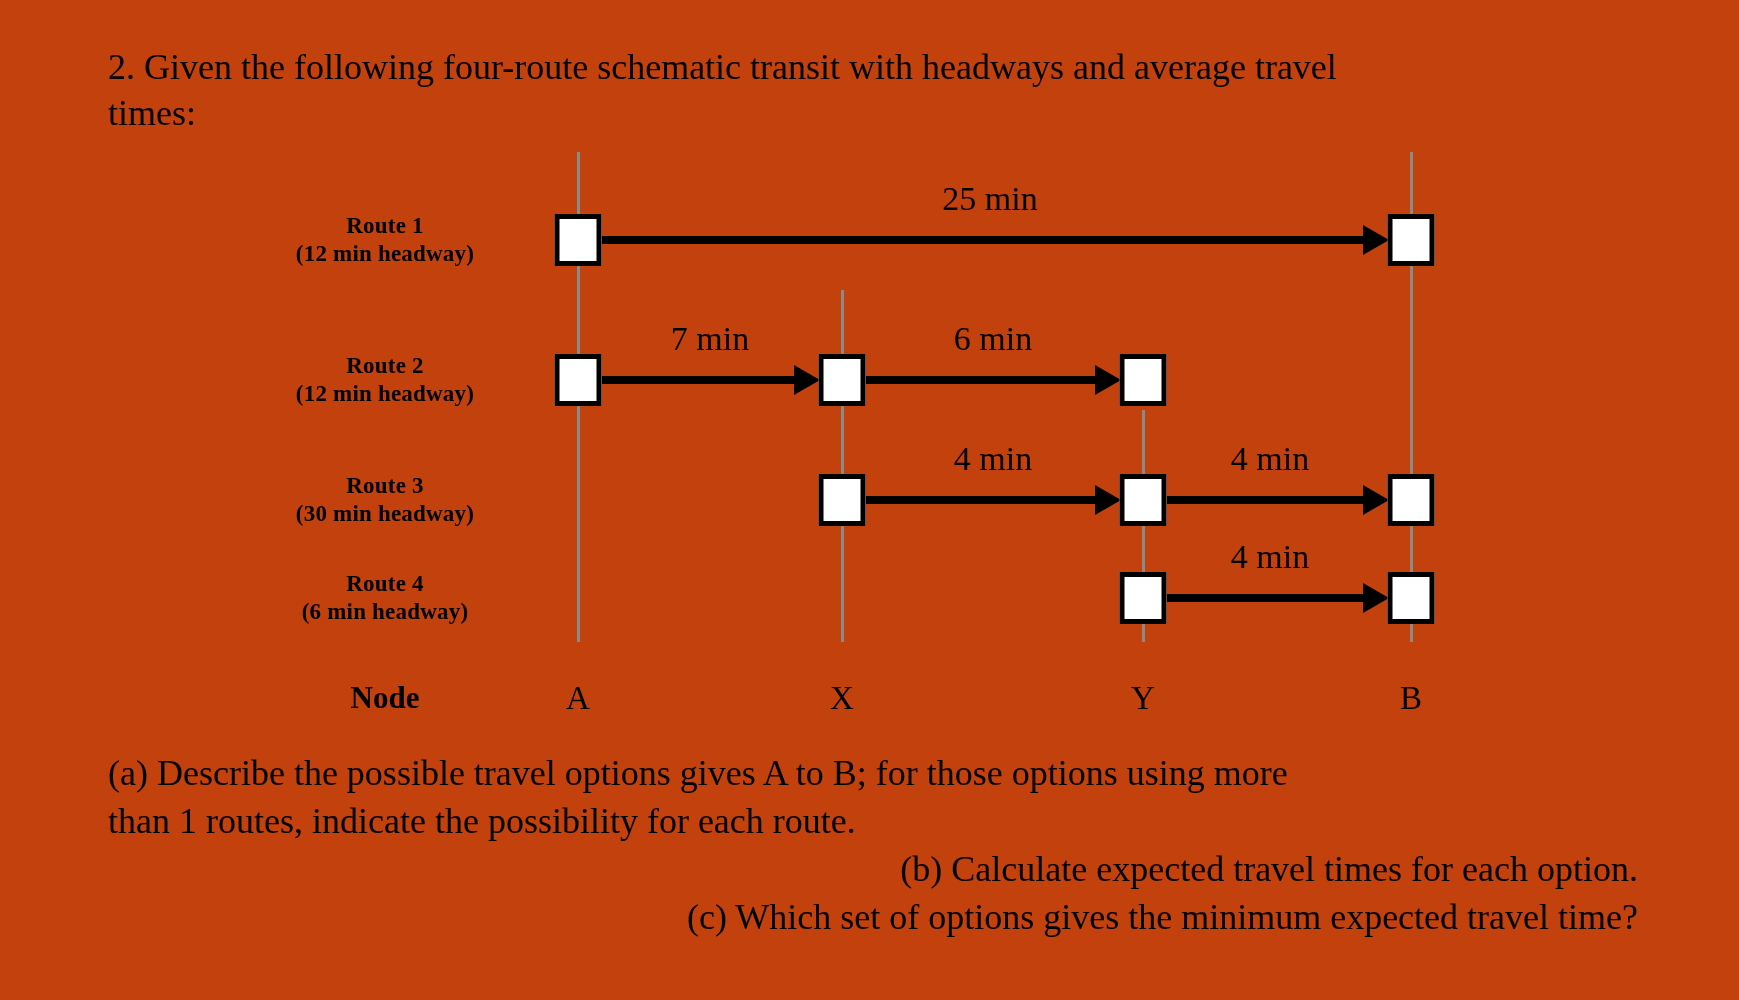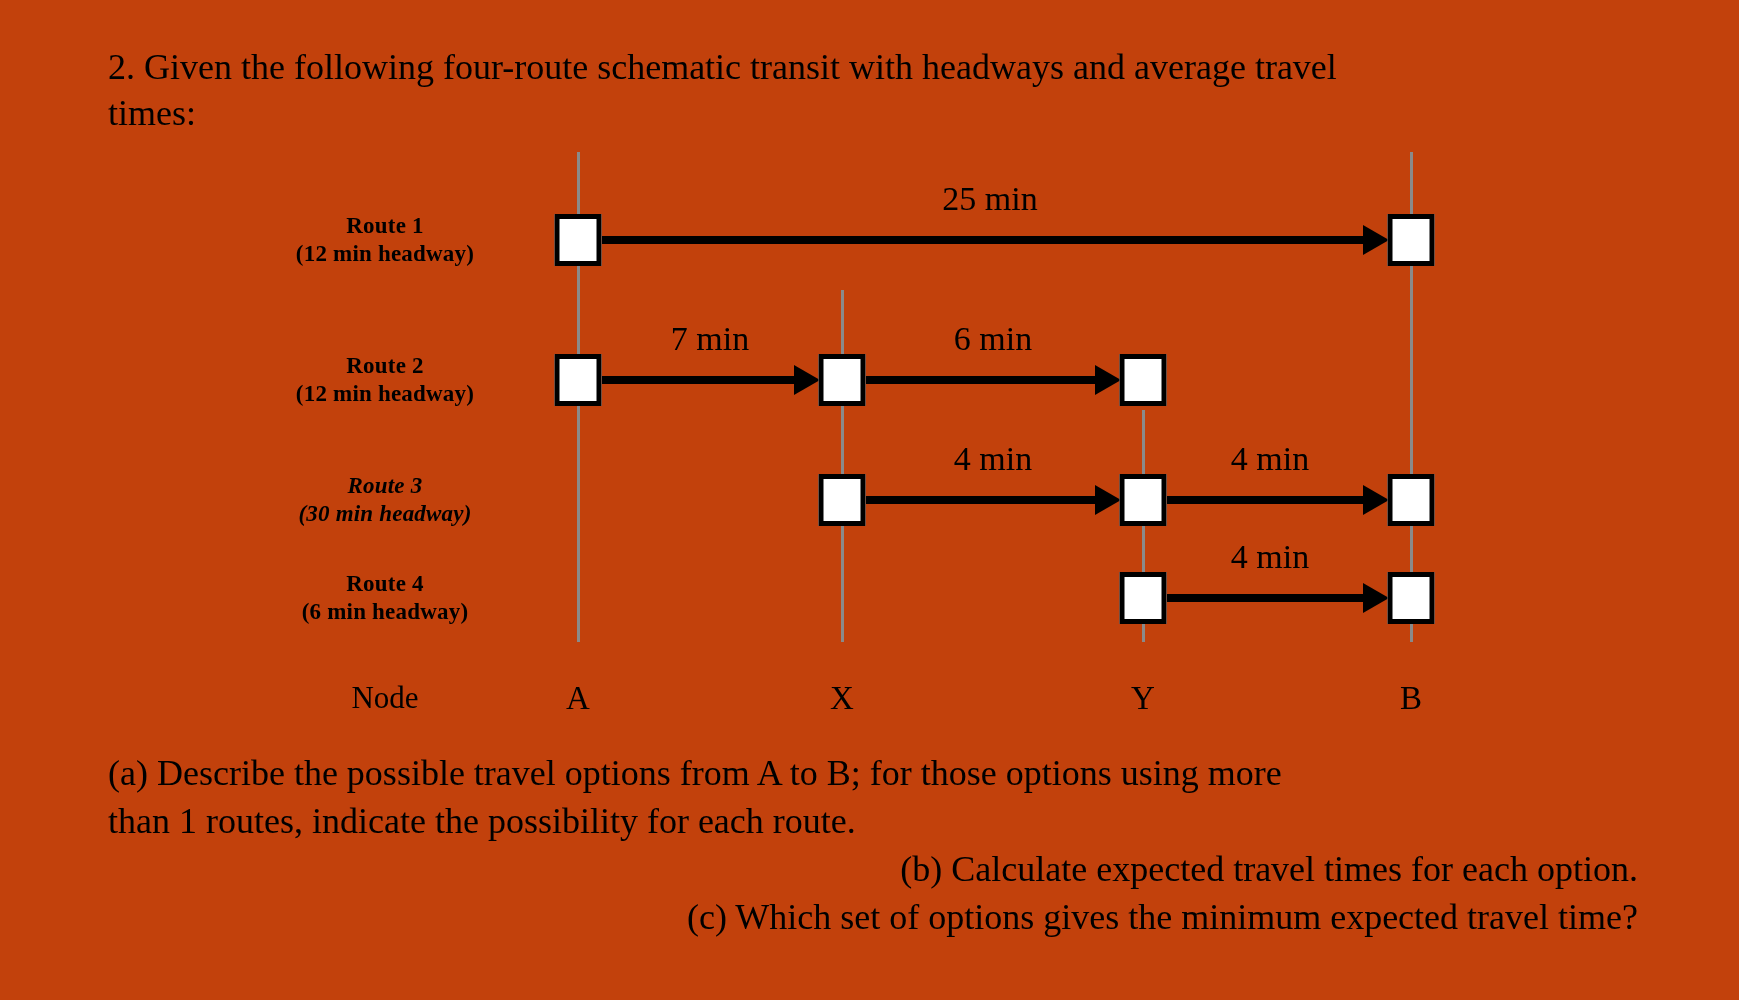--- a/index.html
+++ b/index.html
@@ -119,21 +119,21 @@
   .node-name {
     position: absolute;
     font-size: 33px;
     white-space: nowrap;
     transform: translateX(-50%);
     text-align: center;
   }
   .node-row-label {
     position: absolute;
     font-size: 31px;
-    font-weight: normal;
+    font-weight: bold;
     white-space: nowrap;
     transform: translateX(-50%);
     text-align: center;
   }
 </style>
 </head>
 <body>
 
 <div class="page">
 
@@ -162,21 +162,21 @@
       </div>
       <div class="seg" style="left: 602px; width: 194px; top: 240px;"></div>
       <div class="arrowhead" style="left: 794px; top: 240px;"></div>
       <div class="seg-label" style="left: 710px; top: 218px;">7 min</div>
       <div class="seg" style="left: 866px; width: 231px; top: 240px;"></div>
       <div class="arrowhead" style="left: 1095px; top: 240px;"></div>
       <div class="seg-label" style="left: 993px; top: 218px;">6 min</div>
       <div class="node-box" style="left: 578px; top: 240px;"></div>
       <div class="node-box" style="left: 842px; top: 240px;"></div>
       <div class="node-box" style="left: 1143px; top: 240px;"></div>
-      <div class="route-label" style="left: 240px; width: 290px; top: 360px; font-style: italic;">
+      <div class="route-label" style="left: 240px; width: 290px; top: 360px;">
         <span class="ln">Route 3</span>
         <span class="ln">(30 min headway)</span>
       </div>
       <div class="seg" style="left: 866px; width: 231px; top: 360px;"></div>
       <div class="arrowhead" style="left: 1095px; top: 360px;"></div>
       <div class="seg-label" style="left: 993px; top: 338px;">4 min</div>
       <div class="seg" style="left: 1167px; width: 198px; top: 360px;"></div>
       <div class="arrowhead" style="left: 1363px; top: 360px;"></div>
       <div class="seg-label" style="left: 1270px; top: 338px;">4 min</div>
       <div class="node-box" style="left: 842px; top: 360px;"></div>
@@ -193,20 +193,20 @@
       <div class="node-box" style="left: 1411px; top: 458px;"></div>
       <div class="node-row-label" style="left: 385px; top: 540px;">Node</div>
       <div class="node-name" style="left: 578px; top: 540px;">A</div>
       <div class="node-name" style="left: 842px; top: 540px;">X</div>
       <div class="node-name" style="left: 1143px; top: 540px;">Y</div>
       <div class="node-name" style="left: 1411px; top: 540px;">B</div>
     </div>
 
   <div class="questions">
     <div class="q-just">
-      <span>(a) Describe the possible travel options from A to B; for those options using more</span>
+      <span>(a) Describe the possible travel options gives A to B; for those options using more</span>
       <span class="tail">than 1 routes, indicate the possibility for each route.</span>
     </div>
     <div class="q-plain">(b) Calculate expected travel times for each option.</div>
     <div class="q-plain">(c) Which set of options gives the minimum expected travel time?</div>
   </div>
 
 </div>
 
 </body></html>

